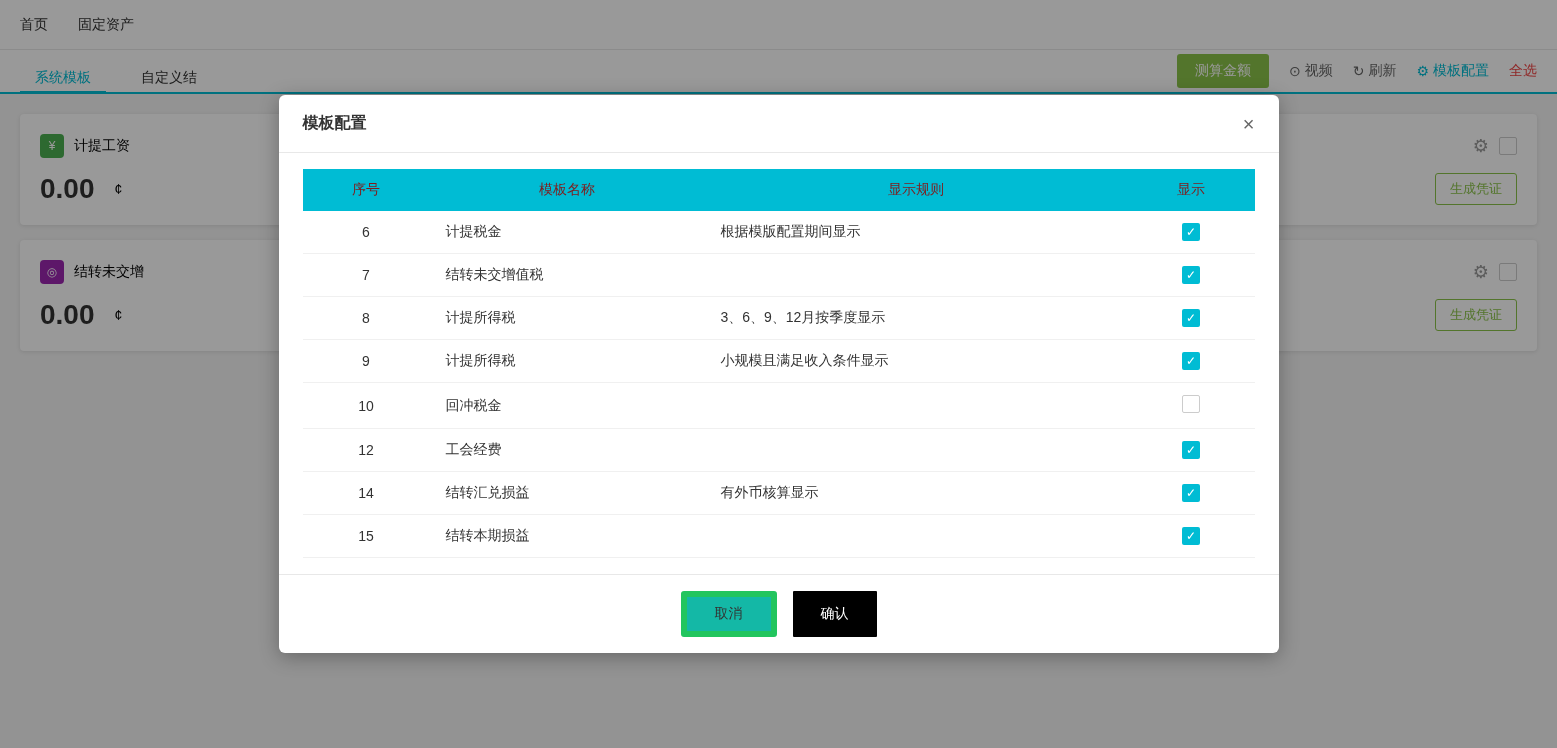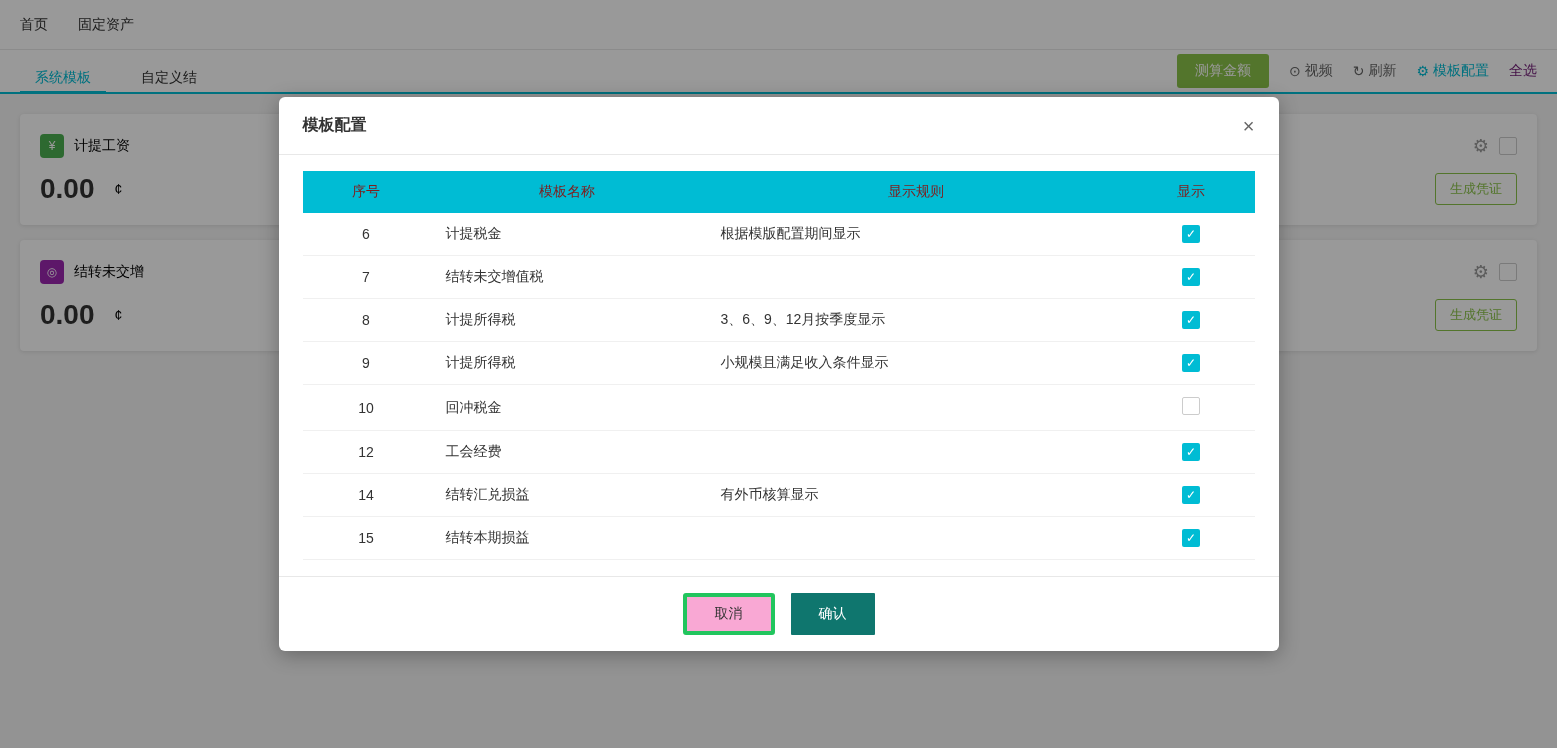--- a/index.html
+++ b/index.html
@@ -99,21 +99,21 @@
       background: none;
       border: none;
       cursor: pointer;
       font-size: 14px;
       display: flex;
       align-items: center;
       gap: 4px;
     }
 
     .btn-select-all {
-      color: #701a75;
+      color: #ef4444;
       font-size: 14px;
     }
 
     .main-content {
       padding: 20px;
       display: flex;
       flex-direction: column;
       gap: 15px;
     }
 
@@ -222,32 +222,32 @@
 
     .modal-footer {
       padding: 16px 24px;
       display: flex;
       justify-content: center;
       gap: 16px;
       border-top: 1px solid #e8e8e8;
     }
 
     .btn-cancel {
-      border: 4px solid #22c55e;
-      background: #f9a8d4;
+      border: 6px solid #22c55e;
+      background: #14b8a6;
       color: #333;
       padding: 8px 28px;
       border-radius: 3px;
       cursor: pointer;
       font-size: 14px;
       font-family: inherit;
     }
 
     .btn-confirm {
-      background: #0f766e;
+      background: #000000;
       color: #fff;
       border: none;
       padding: 8px 28px;
       border-radius: 1px;
       cursor: pointer;
       font-size: 14px;
       font-family: inherit;
     }
 
     

